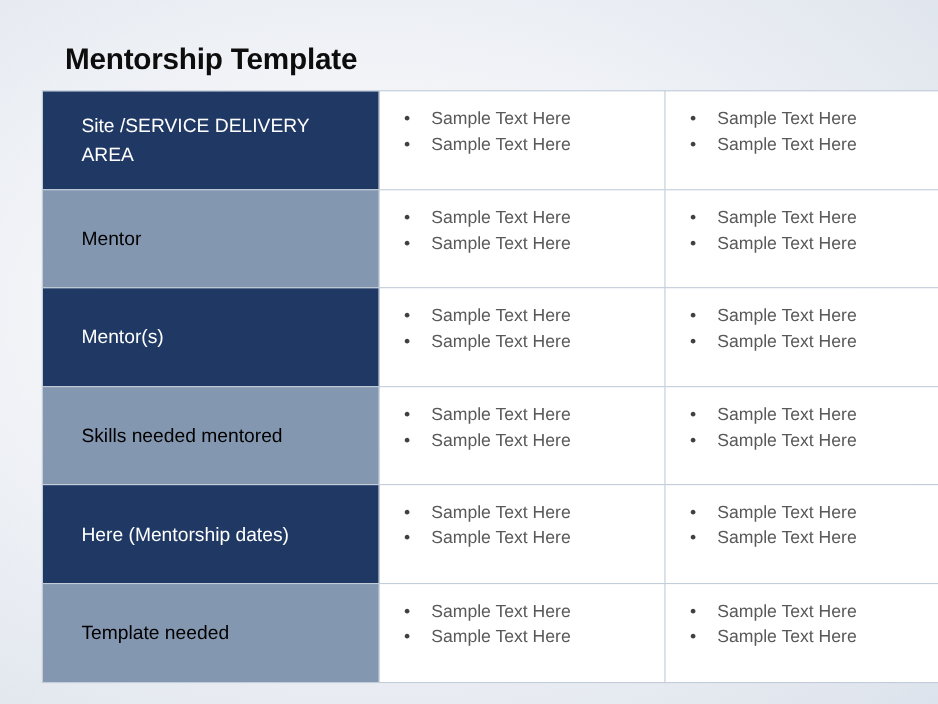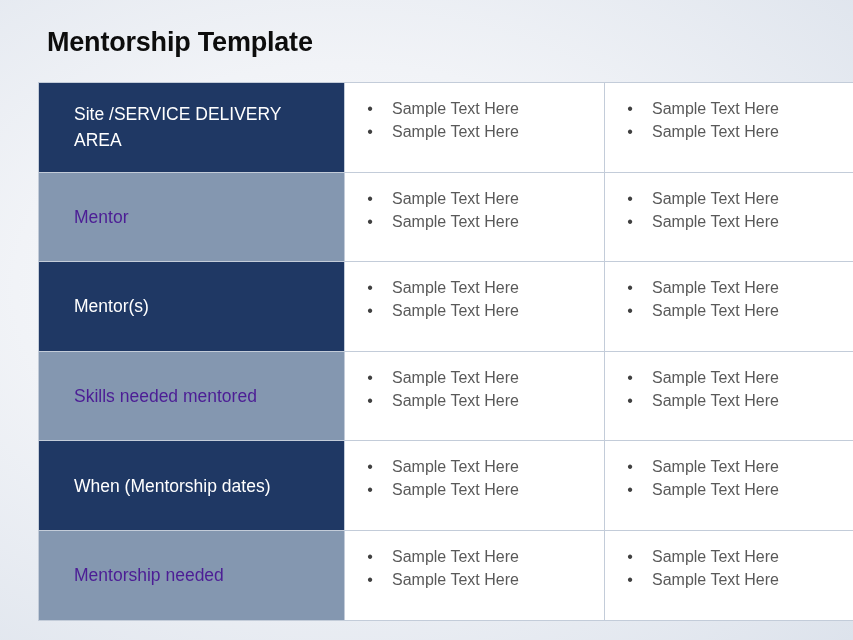--- a/index.html
+++ b/index.html
@@ -4,38 +4,38 @@
   <style>
     html, body { margin: 0; padding: 0; }
     body {
       width: 853px; height: 640px; overflow: hidden; position: relative;
       background: radial-gradient(ellipse at 40% 45%, #fbfcfd 0%, #f1f3f7 45%, #dde3ec 100%);
       font-family: "Liberation Sans", "DejaVu Sans", sans-serif;
     }
     .slide-title {
       position: absolute; left: 47px; top: 27px;
       font-size: 27px; font-weight: bold; color: #0d0d0d; letter-spacing: -0.2px;
-      margin: 0;
+      margin: 12px;
     }
     .grid {
       position: absolute; left: 38px; top: 82px;
       width: 777px; height: 538px;
       border-collapse: collapse; table-layout: fixed;
     }
     .grid td {
       border: 1px solid #c3ccd9; padding: 0; vertical-align: middle;
     }
     .grid tr { height: 89.6px; }
     .label-cell {
       width: 258px; color: #ffffff; font-size: 17.5px; line-height: 26px;
       padding-left: 35px !important; padding-right: 12px !important;
       border-color: #c3ccd9;
     }
     .label-cell.dark { background: #1f3864; margin-top: 32px; }
-    .label-cell.light { background: #8497b0; color: #4c1d95; }
+    .label-cell.light { background: #8497b0; color: #000000; }
     .content-cell { background: #ffffff; width: 259px; vertical-align: top !important; }
     .bullets { list-style: none; margin: 0; padding: 14px 0 0 20px; }
     .bullets li {
       position: relative; padding-left: 27px;
       font-size: 16px; line-height: 23px; color: #595959;
     }
     .bullets li .dot {
       position: absolute; left: 0; top: 0; width: 10px; text-align: center; color: #404040;
     }
   </style>
@@ -100,36 +100,36 @@
         </ul>
       </td>
       <td class="content-cell">
         <ul class="bullets">
           <li><span class="dot">•</span><span>Sample Text Here</span></li>
           <li><span class="dot">•</span><span>Sample Text Here</span></li>
         </ul>
       </td>
     </tr>
     <tr>
-      <td class="label-cell dark">When (Mentorship dates)</td>
+      <td class="label-cell dark">Here (Mentorship dates)</td>
       <td class="content-cell">
         <ul class="bullets">
           <li><span class="dot">•</span><span>Sample Text Here</span></li>
           <li><span class="dot">•</span><span>Sample Text Here</span></li>
         </ul>
       </td>
       <td class="content-cell">
         <ul class="bullets">
           <li><span class="dot">•</span><span>Sample Text Here</span></li>
           <li><span class="dot">•</span><span>Sample Text Here</span></li>
         </ul>
       </td>
     </tr>
     <tr>
-      <td class="label-cell light">Mentorship needed</td>
+      <td class="label-cell light">Template needed</td>
       <td class="content-cell">
         <ul class="bullets">
           <li><span class="dot">•</span><span>Sample Text Here</span></li>
           <li><span class="dot">•</span><span>Sample Text Here</span></li>
         </ul>
       </td>
       <td class="content-cell">
         <ul class="bullets">
           <li><span class="dot">•</span><span>Sample Text Here</span></li>
           <li><span class="dot">•</span><span>Sample Text Here</span></li>

